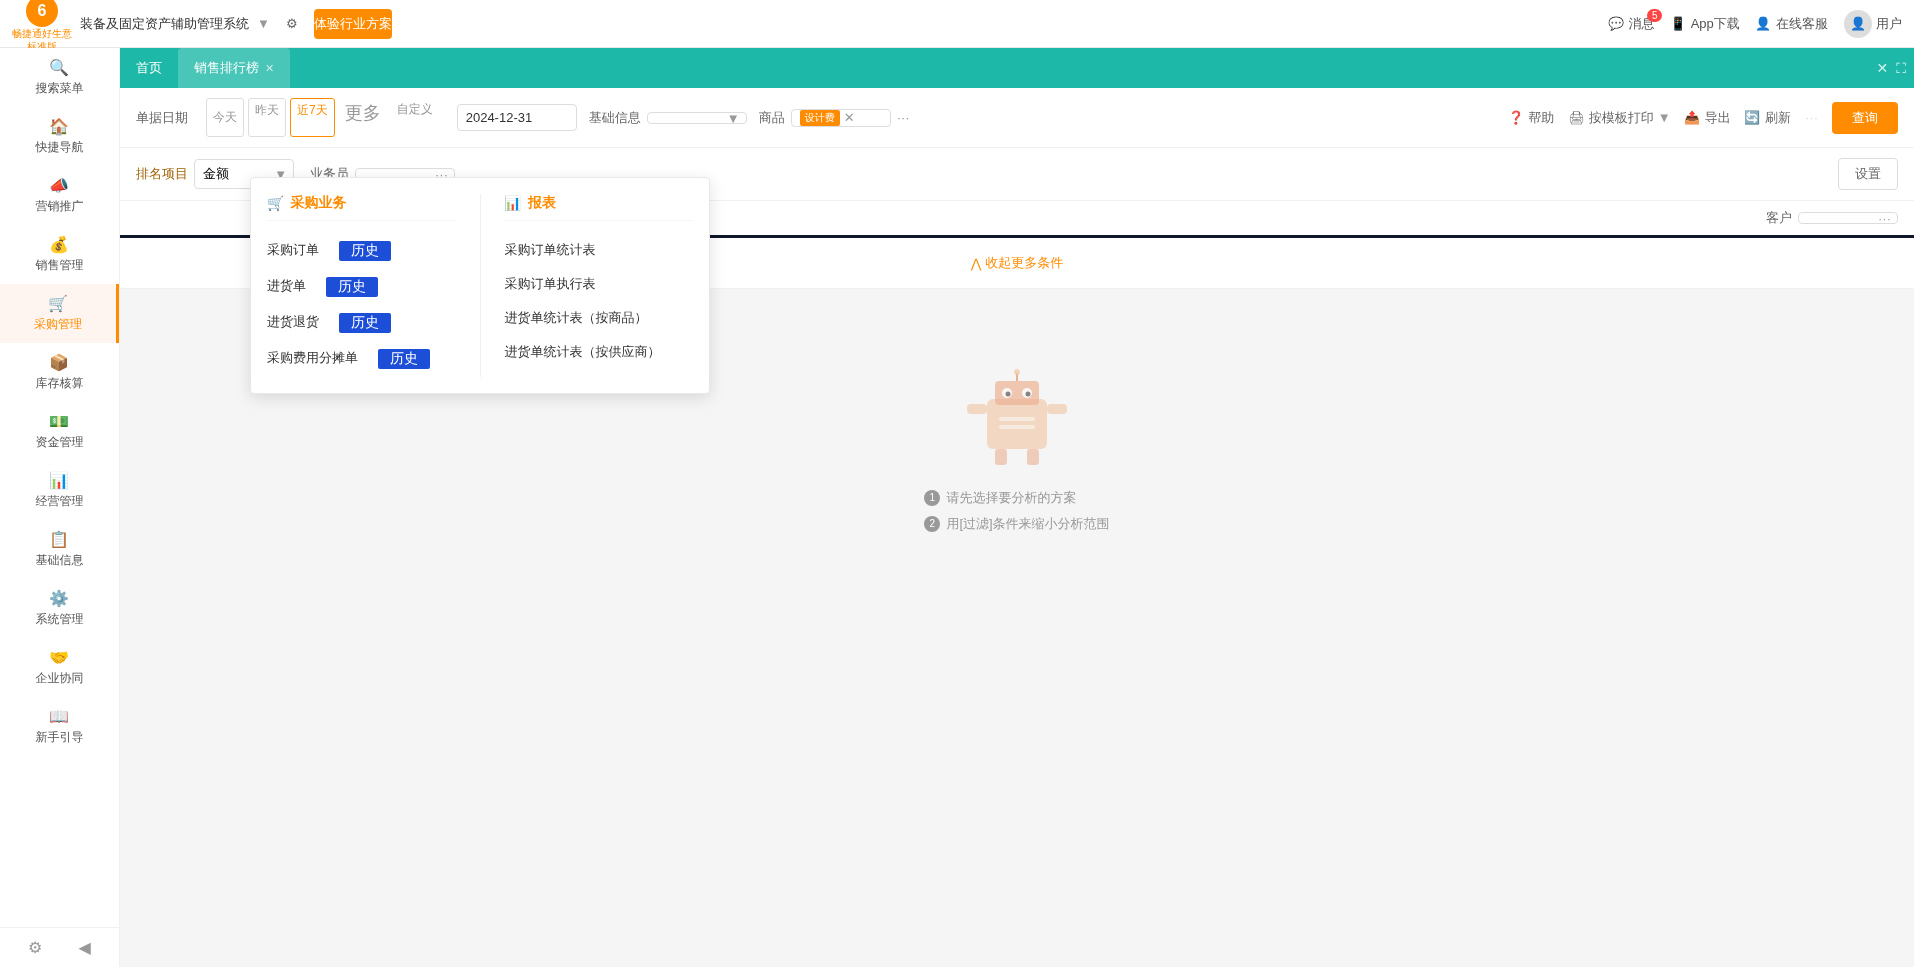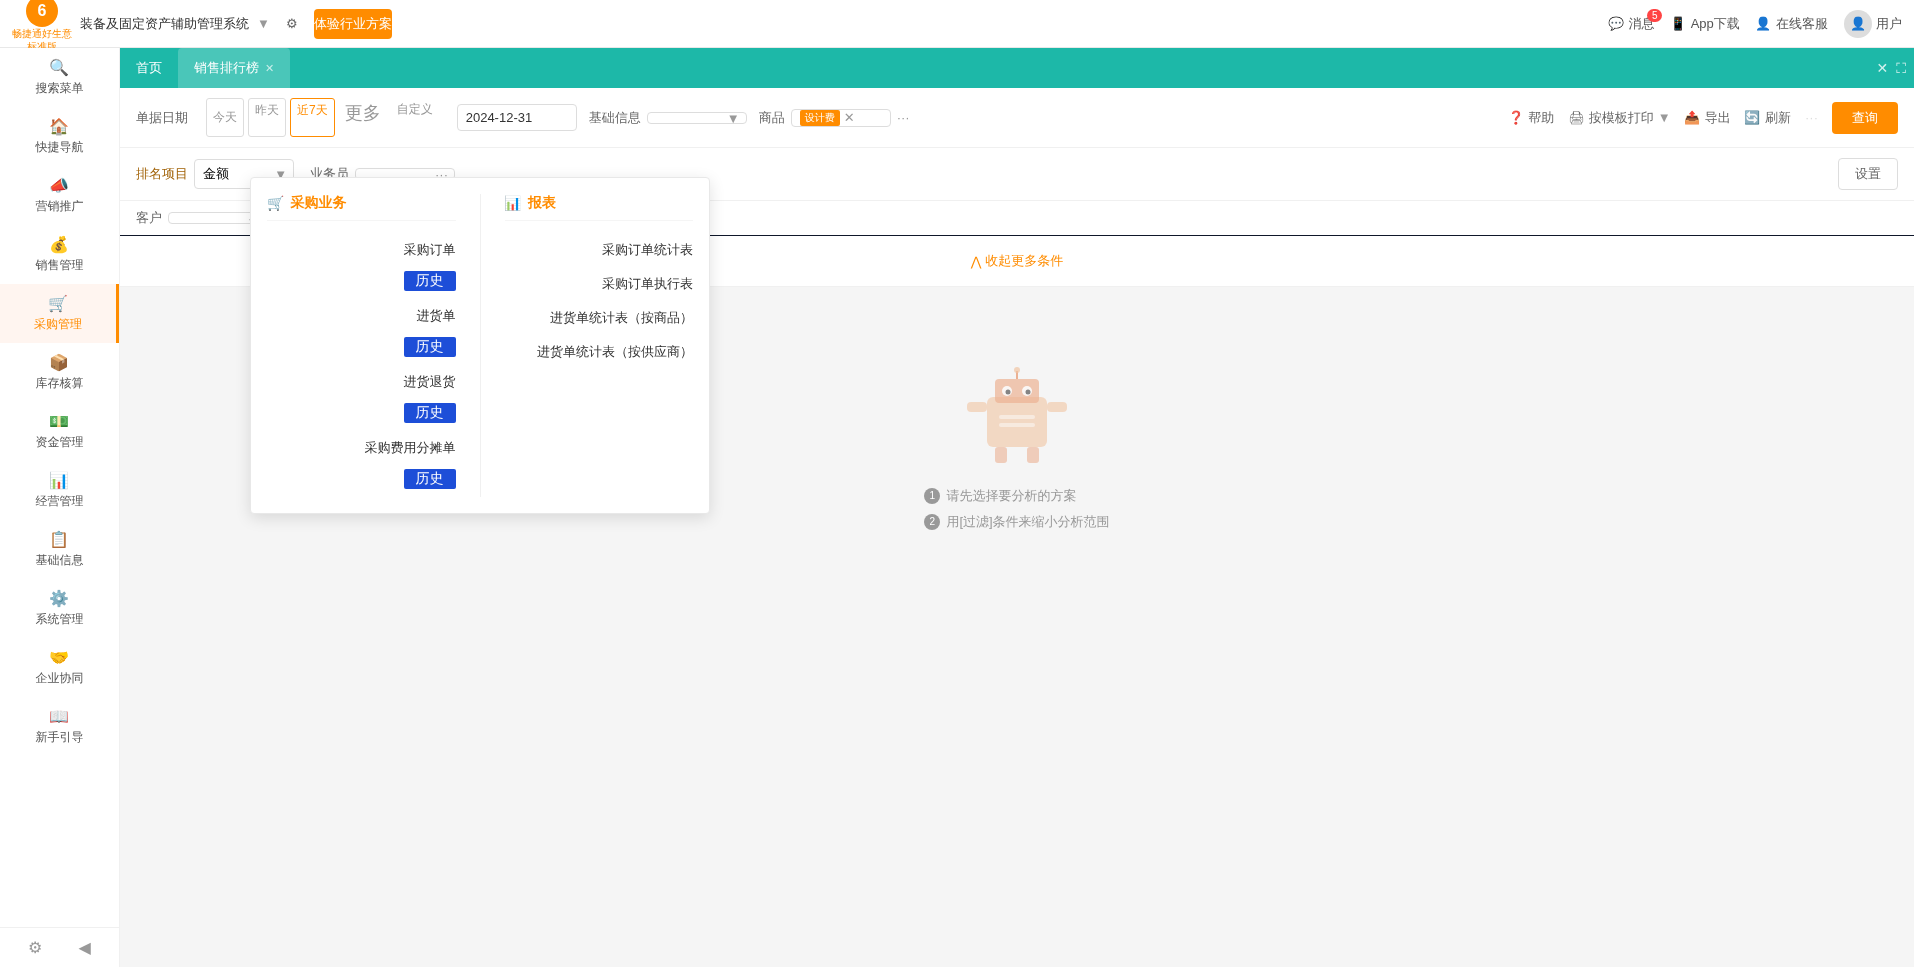--- a/index.html
+++ b/index.html
@@ -43,21 +43,21 @@
     .toolbar-btn { display: flex; align-items: center; gap: 4px; color: #666; cursor: pointer; font-size: 13px; }
     .query-btn { background: #ff8c00; color: white; border: none; border-radius: 4px; padding: 7px 20px; cursor: pointer; font-size: 13px; }
     .set-btn { border: 1px solid #ddd; background: white; color: #666; border-radius: 4px; padding: 6px 16px; cursor: pointer; font-size: 13px; }
     .filter-input { border: 1px solid #ddd; border-radius: 4px; padding: 5px 8px; font-size: 13px; color: #333; background: white; min-width: 120px; }
     .collapse-btn { display: flex; align-items: center; gap: 4px; color: #ff8c00; cursor: pointer; font-size: 13px; justify-content: center; padding: 8px 0; }
 
     
     .dropdown-menu { position: absolute; top: 89px; left: 130px; background: white; border: 1px solid #e8e8e8; border-radius: 4px; box-shadow: 0 4px 16px rgba(0,0,0,0.12); z-index: 1000; display: flex; padding: 16px 0; min-width: 460px; }
     .dropdown-col { flex: 1; padding: 0 16px; }
     .dropdown-col-title { display: flex; align-items: center; gap: 6px; color: #ff8c00; font-size: 14px; font-weight: bold; margin-bottom: 12px; padding-bottom: 8px; border-bottom: 1px solid #f5f5f5; }
-    .dropdown-item { display: flex; align-items: flex-end; padding: 8px 0; cursor: pointer; color: #333; font-size: 13px; gap: 12px; flex-direction: column; }
+    .dropdown-item { display: flex; align-items: flex-start; padding: 8px 0; cursor: pointer; color: #333; font-size: 13px; gap: 20px; }
     .history-badge { background: #1d4ed8; color: white; font-size: 14px; padding: 1px 12px; border-radius: 2px; flex-shrink: 0; }
 
     
     .empty-state { display: flex; flex-direction: column; align-items: center; justify-content: center; padding: 80px 0; gap: 16px; }
     .empty-text { color: #999; font-size: 13px; text-align: left; }
     .empty-text p { margin: 4px 0; }
 
     
     .robot-svg { opacity: 0.7; }
   </style>
@@ -247,21 +247,21 @@
               <span></span>
               <span style="position:absolute;right:6px;top:50%;transform:translateY(-50%);color:#999;">···</span>
             </div>
           </div>
 
           <div style="margin-left:auto;">
             <button class="set-btn">设置</button>
           </div>
         </div>
 
-        <div style="background:white;padding:8px 16px;display:flex;align-items:center;gap:16px;border-bottom:1px solid #0f172a;">
+        <div style="background:white;padding:8px 16px;display:flex;align-items:center;gap:16px;border-bottom:3px solid #0f172a;justify-content:flex-end;">
           <div style="display:flex;align-items:center;gap:6px;">
             <span style="color:#666;">客户</span>
             <div style="border:1px solid #ddd;border-radius:4px;padding:5px 24px 5px 8px;position:relative;cursor:pointer;min-width:100px;">
               <span></span>
               <span style="position:absolute;right:6px;top:50%;transform:translateY(-50%);color:#999;">···</span>
             </div>
           </div>
         </div>
 
         <div style="background:white;text-align:center;padding:8px 0;border-bottom:1px solid #f0f0f0;">

